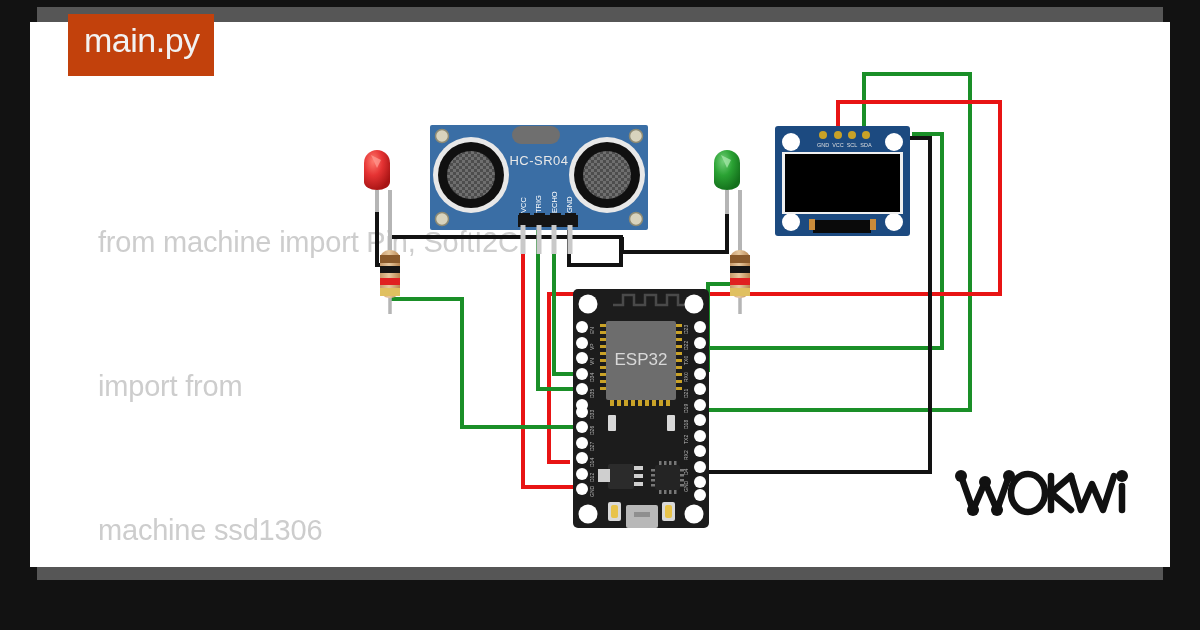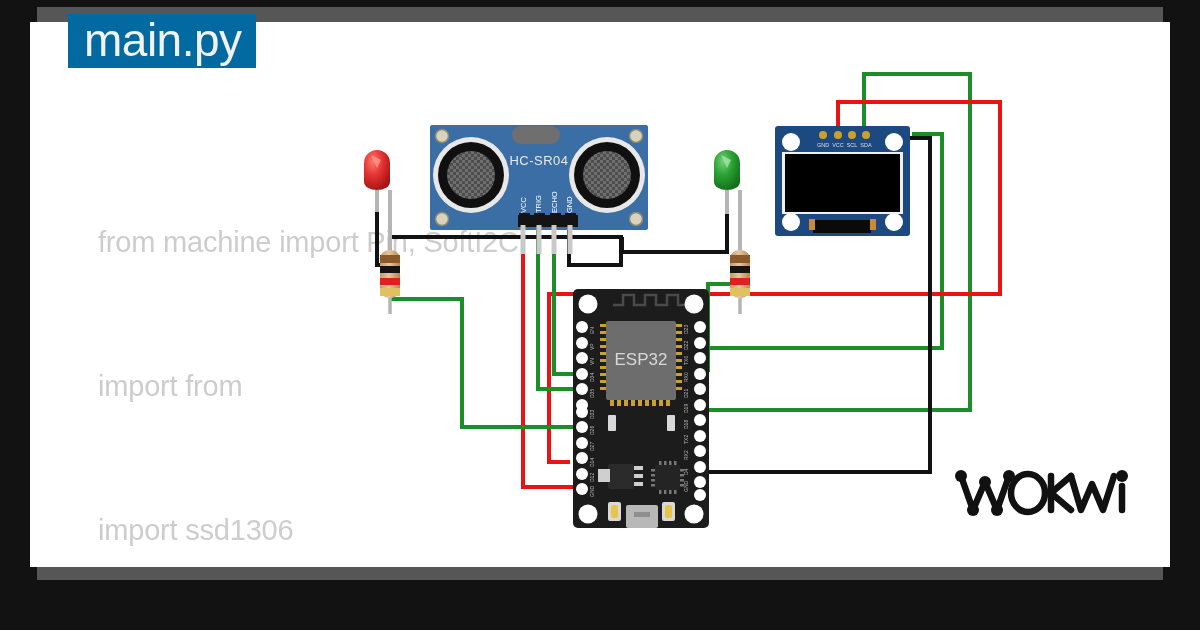--- a/index.html
+++ b/index.html
@@ -26,24 +26,24 @@
     left:30px; top:22px;
     width:1140px; height:545px;
     background:#ffffff;
     overflow:hidden;
   }
 
   
   .file-tab {
     position:absolute;
     left:68px; top:14px;
-    padding:4px 14px 6px 16px;
-    background:#0369a1;
+    padding:4px 14px 14px 16px;
+    background:#c2410c;
     color:#f2f2f2;
-    font-size:46px;
+    font-size:34px;
     line-height:44px;
     letter-spacing:-0.5px;
     z-index:40;
     white-space:nowrap;
   }
 
   
   .code {
     position:absolute;
     left:68px; top:100px;
@@ -73,21 +73,21 @@
 
 <div id="root">
 
   <div class="backplate"></div>
 
   <div class="sheet">
 
     <div class="code">
       <span class="ln">from machine import Pin, SoftI2C</span>
       <span class="ln">import from</span>
-      <span class="ln">import ssd1306</span>
+      <span class="ln">machine ssd1306</span>
       
       
       
       
       
       
       
       
     </div>
 

